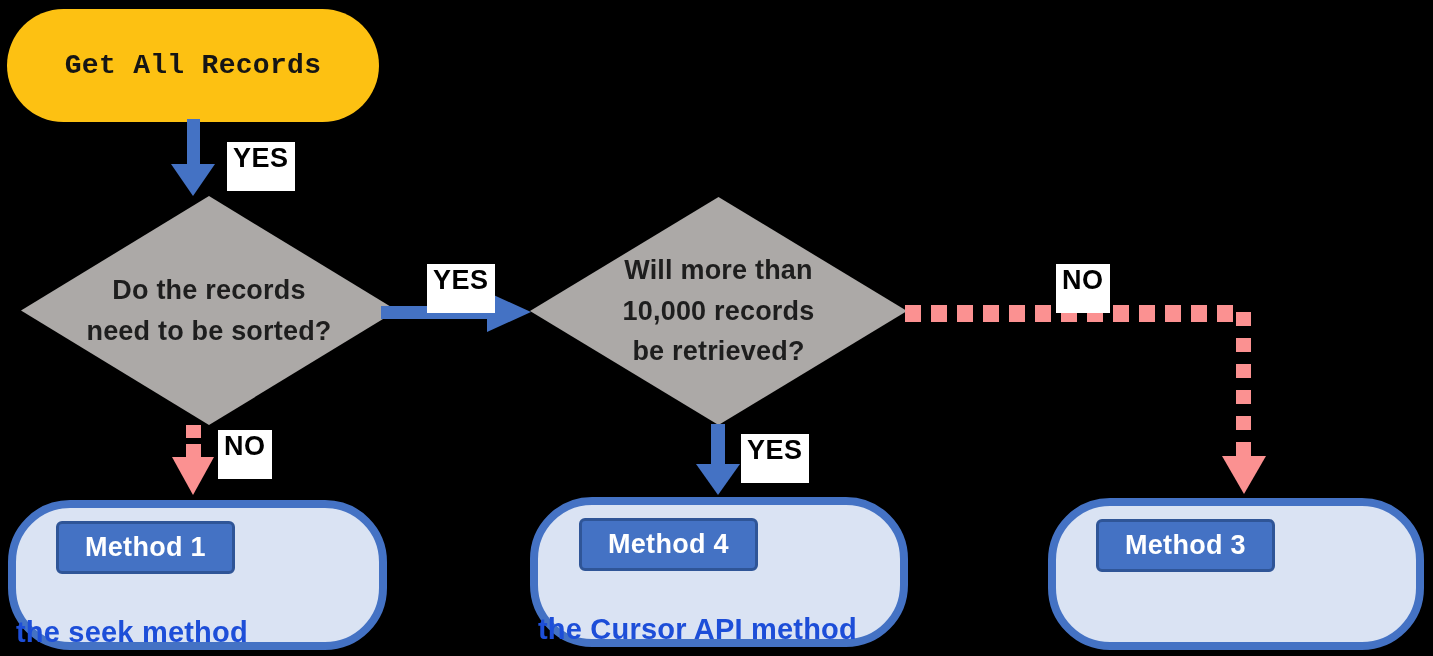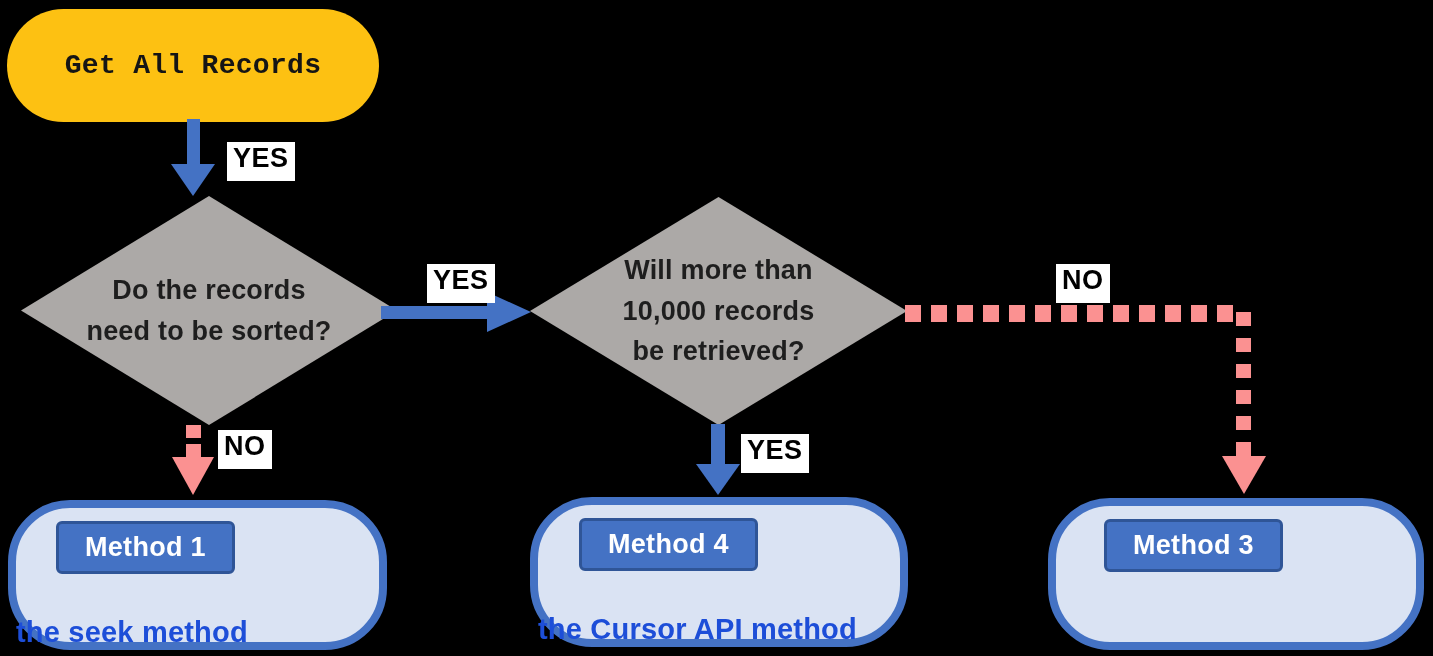--- a/index.html
+++ b/index.html
@@ -32,21 +32,21 @@
     border-top:20px solid transparent;border-bottom:20px solid transparent;border-left:44px solid #4472C4;}
   
   .dash-v{position:absolute;width:15px;background:repeating-linear-gradient(180deg,#FB9191 0 14px,transparent 14px 26px);}
   .dash-v-short{position:absolute;width:15px;background:repeating-linear-gradient(180deg,#FB9191 0 13px,transparent 13px 19px);}
   .dash-h{position:absolute;height:17px;background:repeating-linear-gradient(90deg,#FB9191 0 16px,transparent 16px 26px);}
   .head-down-pink{position:absolute;width:0;height:0;
     border-left:22px solid transparent;border-right:22px solid transparent;border-top:38px solid #FB9191;}
   
   .edge-label{
     position:absolute;background:#FFFFFF;color:#000;
-    font-weight:800;font-size:27px;line-height:1;padding:3px 6px 9px 6px;letter-spacing:.5px;
+    font-weight:800;font-size:27px;line-height:1;padding:3px 6px 19px 6px;letter-spacing:.5px;
   }
   
   .method-box{
     position:absolute;height:150px;background:#DAE3F3;
     border:8px solid #4472C4;border-radius:62px;box-sizing:border-box;
   }
   .badge{
     position:absolute;left:41px;top:13px;
     background:#4472C4;border:3px solid #2F5597;border-radius:6px;
     color:#fff;font-weight:800;font-size:27px;padding:8px 26px;letter-spacing:.3px;
@@ -108,16 +108,16 @@
     <div class="badge" style="left:40px;">Method 1</div>
     <div class="method-desc">the seek method</div>
   </div>
 
   <div class="method-box" id="method2">
     <div class="badge">Method 4</div>
     <div class="method-desc">the Cursor API method</div>
   </div>
 
   <div class="method-box" id="method3">
-    <div class="badge" style="left:48px;text-align:center;">Method 3</div>
+    <div class="badge" style="left:40px;text-align:center;">Method 3</div>
   </div>
 
 </div>
 
 </body></html>

